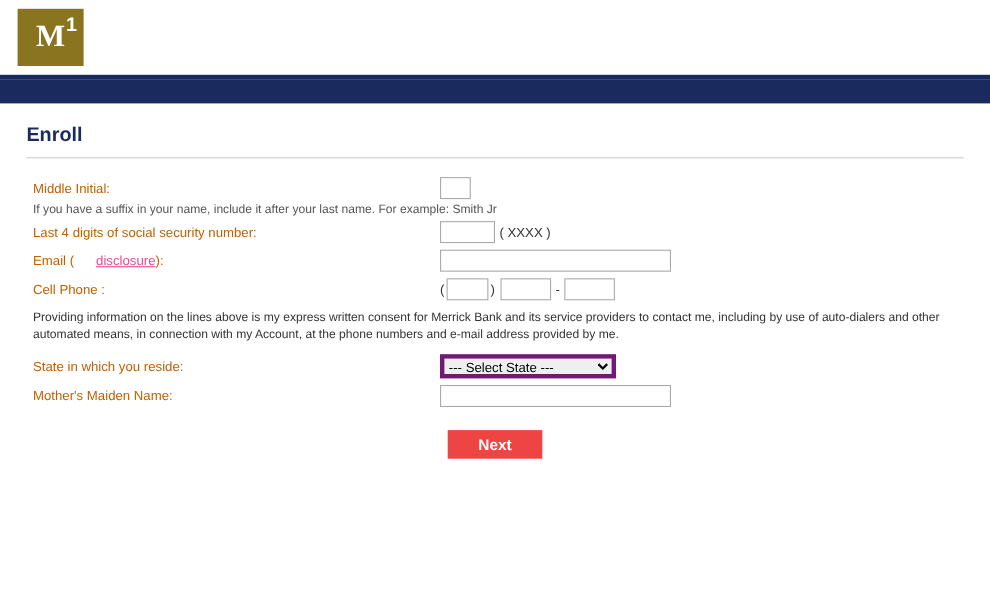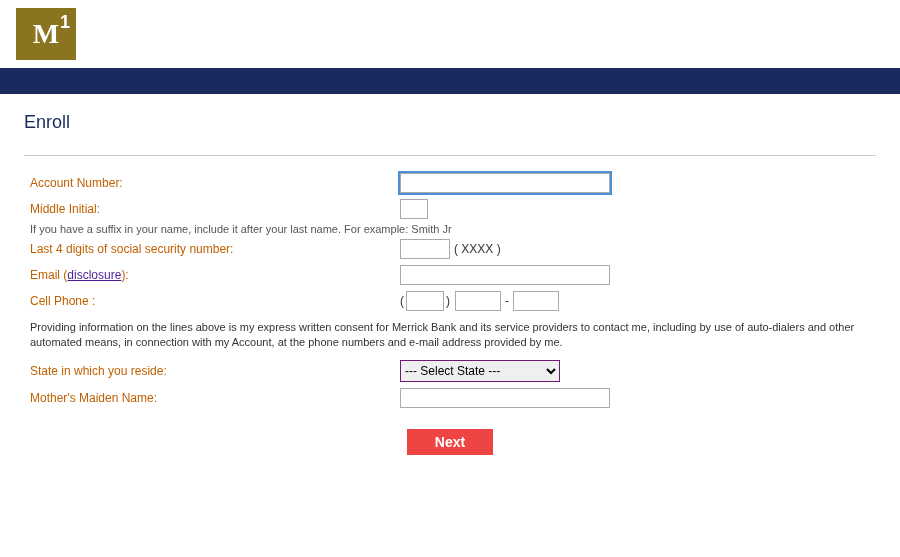--- a/index.html
+++ b/index.html
@@ -54,23 +54,23 @@
       height: 22px;
     }
 
     
     #main {
       padding: 18px 24px 10px 24px;
     }
 
     #page-title {
       font-size: 18px;
-      font-weight: normal;
+      font-weight: bold;
       color: #1a2a5e;
-      margin-bottom: 22px;
+      margin-bottom: 10px;
     }
 
     #divider {
       border: none;
       border-top: 1px solid #ccc;
       margin-bottom: 14px;
     }
 
     #instruction {
       font-weight: bold;
@@ -127,34 +127,35 @@
     }
     .dob-group {
       display: flex;
       align-items: center;
       gap: 2px;
     }
     .select-state {
       font-size: 12px;
       height: 22px;
       width: 160px;
-      border: 1px solid #701a75;
+      border: 4px solid #701a75;
     }
     .consent-row td {
       font-size: 11px;
       color: #333;
       padding: 6px 6px;
       line-height: 1.4;
     }
     a {
       color: #0000cc;
     }
     a.disclosure-link {
-      color: #4c1d95;
+      color: #ec4899;
       text-decoration: underline;
+      margin-left: 20px;
     }
     .next-btn {
       background: #ef4444;
       color: #fff;
       font-size: 14px;
       font-weight: bold;
       border: none;
       padding: 5px 28px;
       cursor: pointer;
       margin: 8px 0;
@@ -183,26 +184,20 @@
 
 <div id="main">
   <div id="page-title">Enroll</div>
   <hr id="divider">
 
   <div id="instruction"></div>
 
   <table class="form-table">
     <tbody>
 
-      <tr>
-        <td class="label-cell">Account Number:</td>
-        <td class="input-cell">
-          <input type="text" class="long active-border" style="">
-        </td>
-      </tr>
 
 
       <tr>
         <td class="label-cell">Middle Initial:</td>
         <td class="input-cell">
           <input type="text" class="middle-initial" style="">
         </td>
       </tr>
 
 

